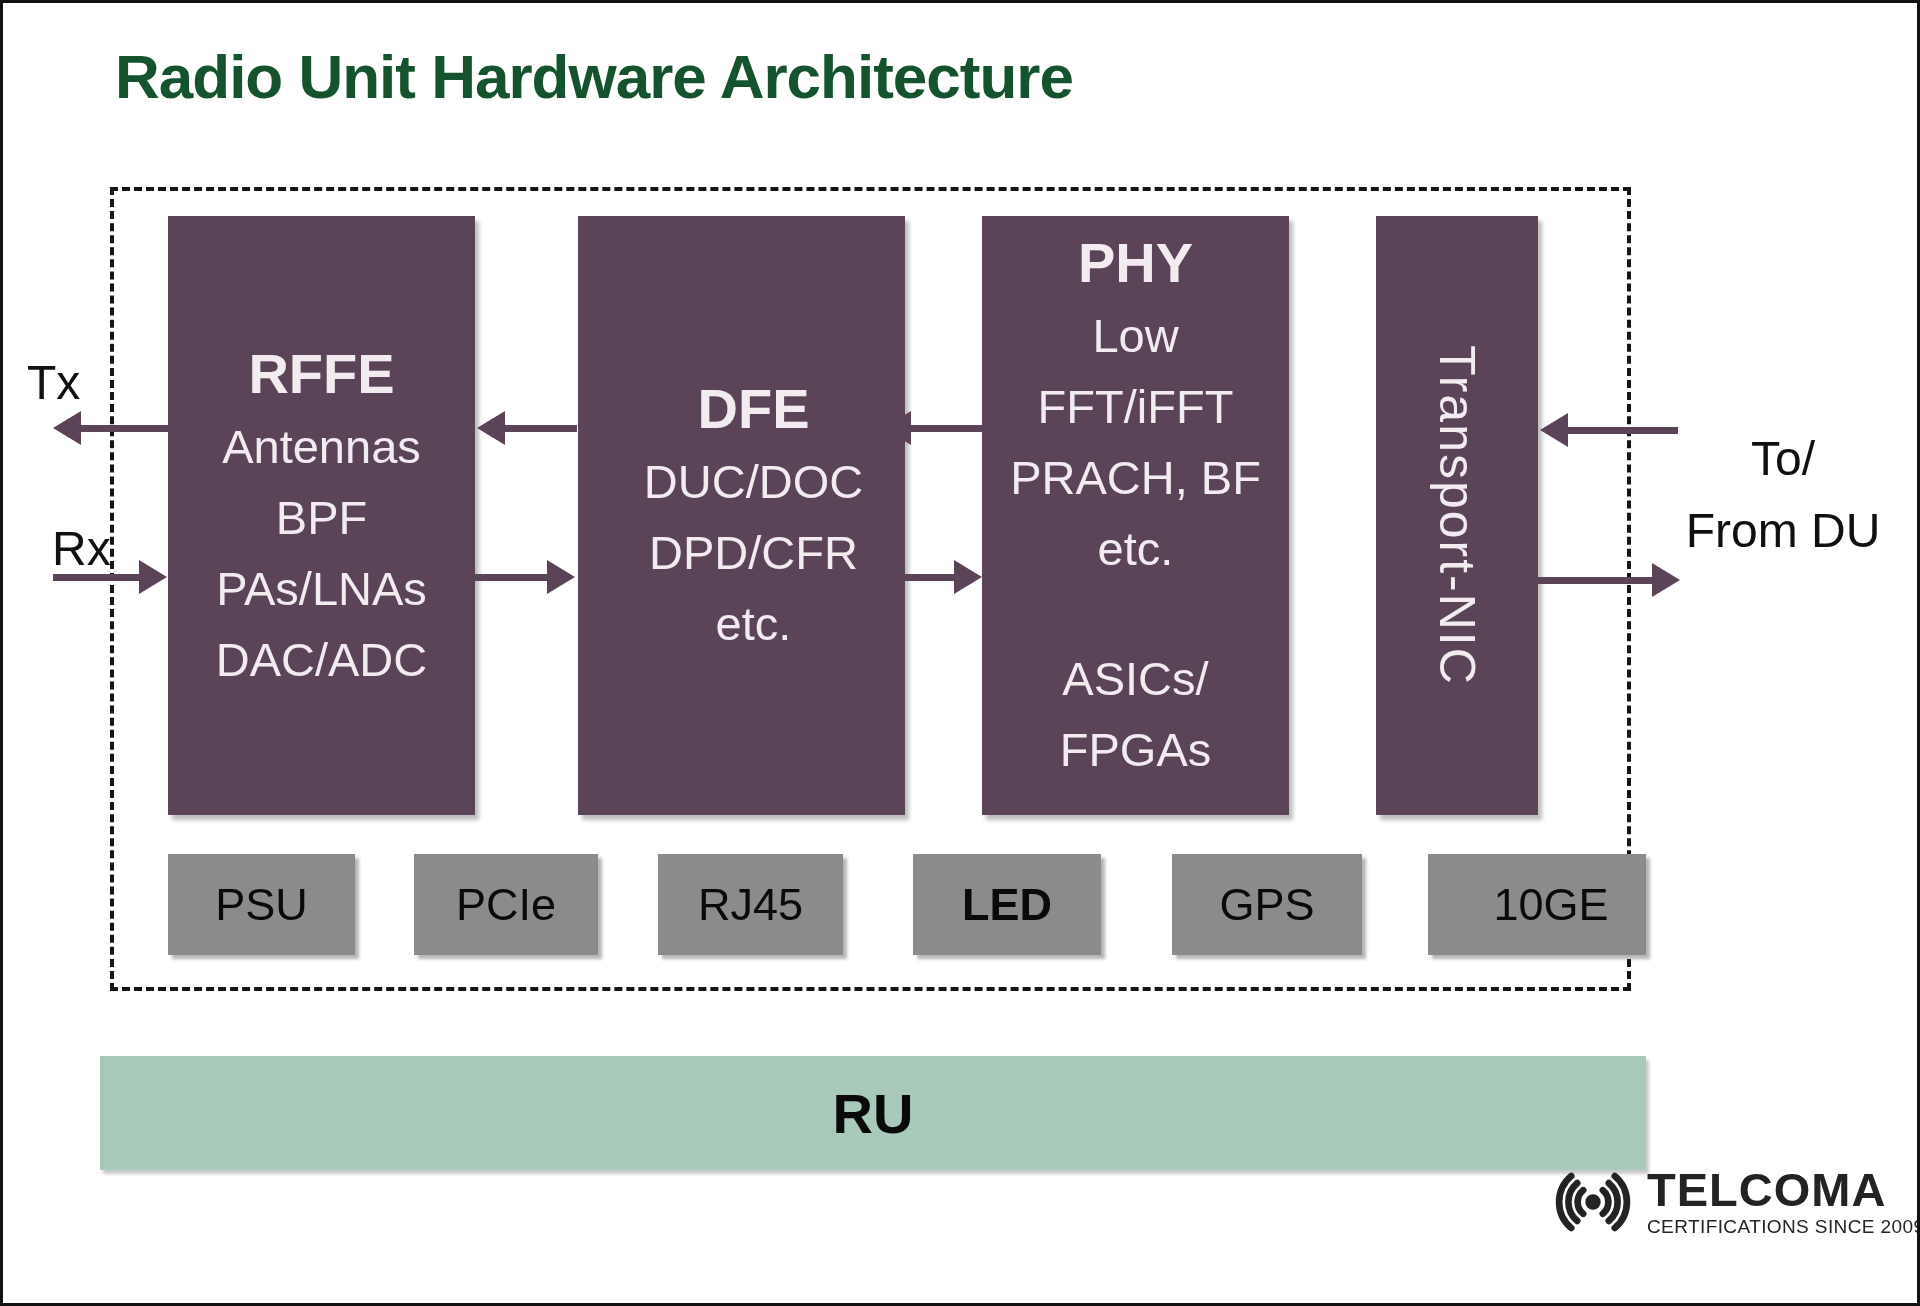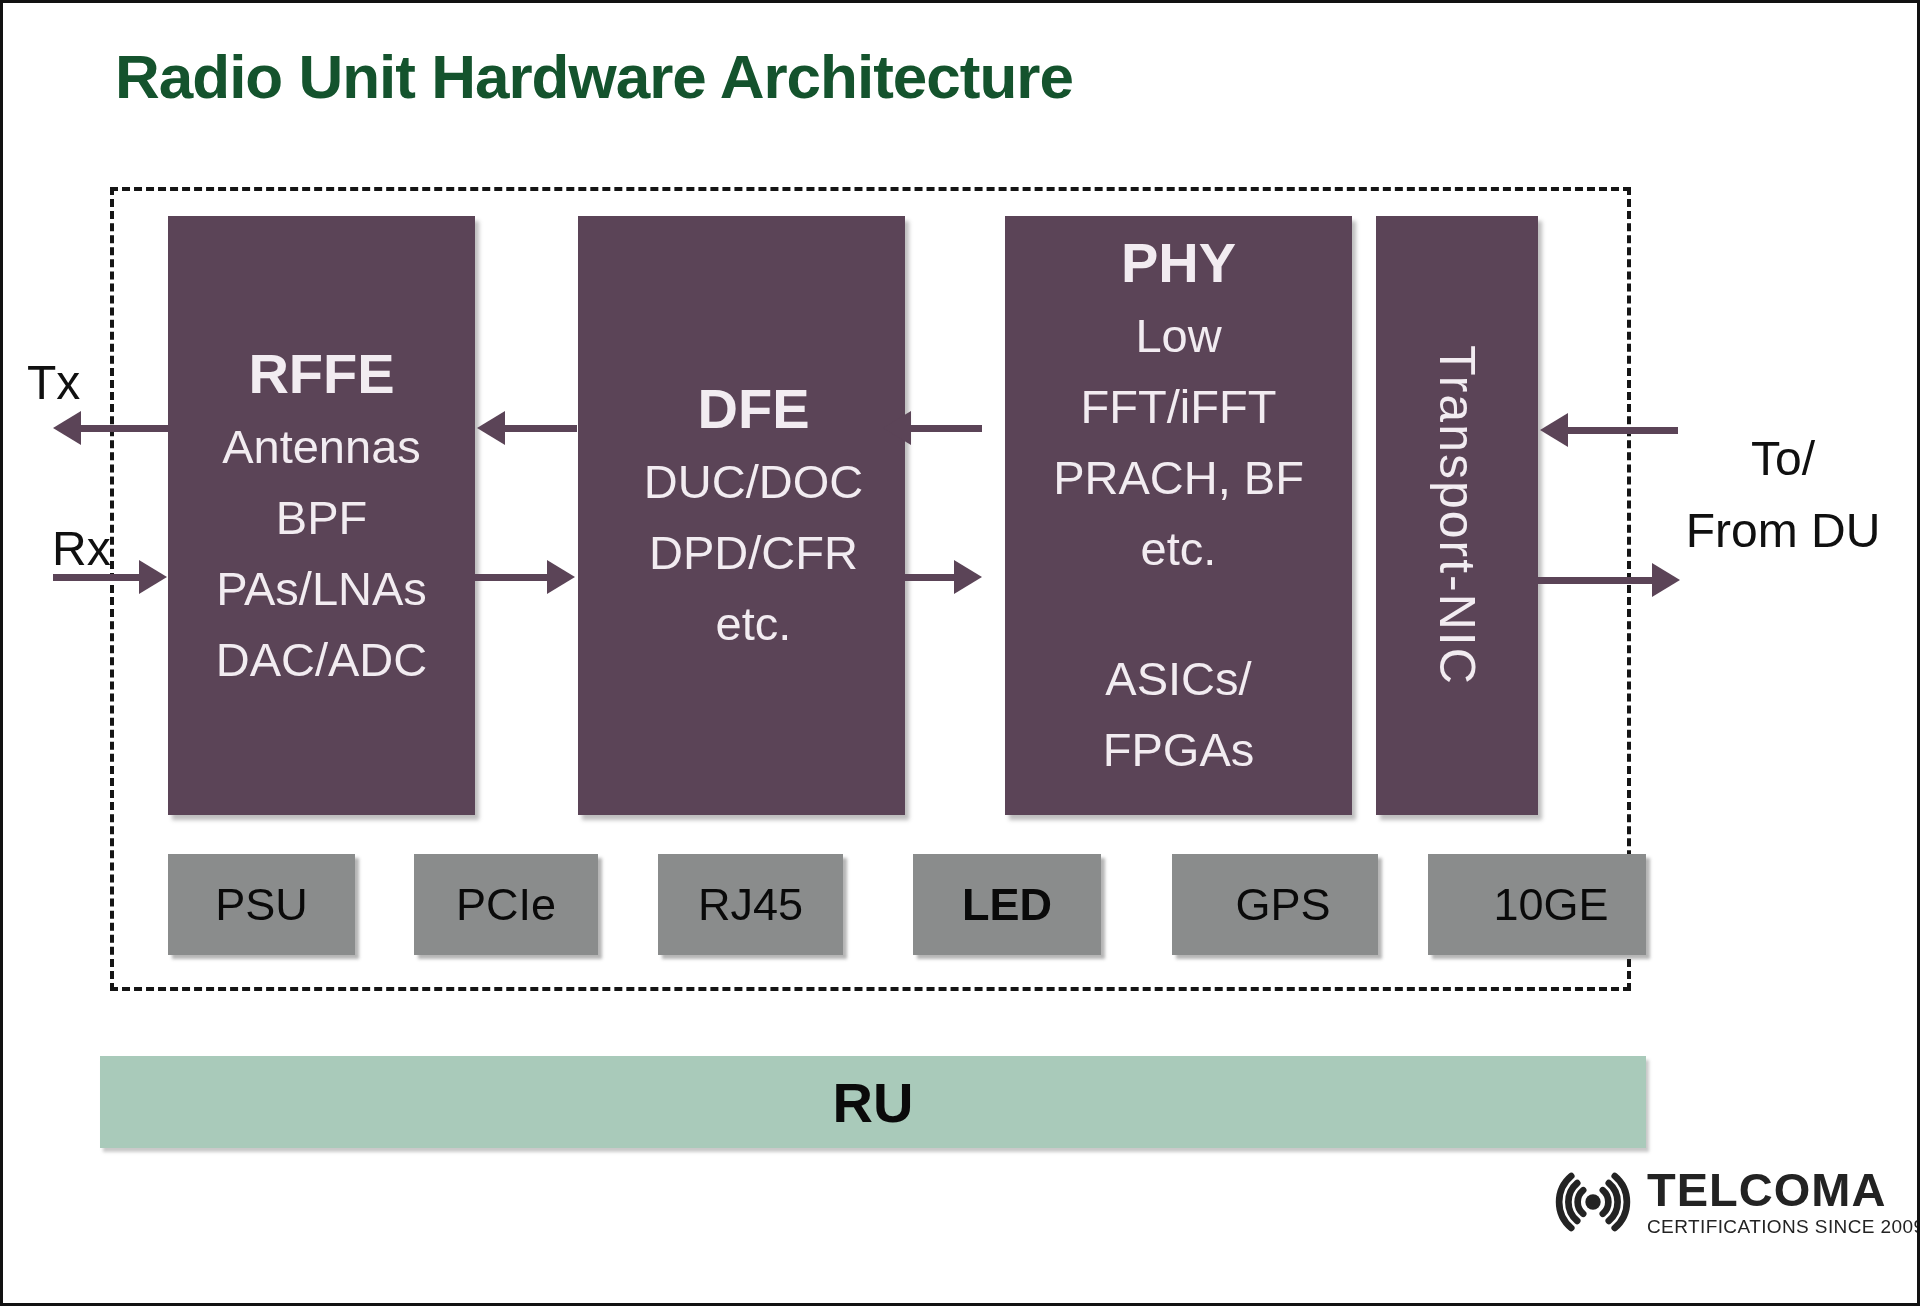--- a/index.html
+++ b/index.html
@@ -37,21 +37,21 @@
     font-size:50px;font-weight:400;letter-spacing:2px;white-space:nowrap;
   }
   .port{
     position:absolute;top:851px;height:101px;
     background:var(--port,#8A8C8C);
     box-shadow:4px 4px 3px rgba(90,90,90,.45);
     display:flex;align-items:center;justify-content:center;
     font-size:45px;color:#0a0a0a;
   }
   .ru-bar{
-    position:absolute;left:97px;top:1053px;width:1546px;height:92px;
+    position:absolute;left:97px;top:1053px;width:1546px;height:114px;
     background:var(--ru,#A9CABA);
     box-shadow:3px 4px 3px rgba(120,120,120,.4);
     display:flex;align-items:center;justify-content:center;
     font-size:56px;font-weight:700;color:#0a0a0a;
   }
   .side-label{
     position:absolute;font-size:48px;color:#101010;white-space:nowrap;
   }
   .du-label{
     position:absolute;left:1650px;top:420px;width:260px;
@@ -89,21 +89,21 @@
     <div class="bline">DAC/ADC</div>
   </div>
 
   <div class="block" style="left:575px;width:303px;padding-left:24px;">
     <div class="btitle">DFE</div>
     <div class="bline">DUC/DOC</div>
     <div class="bline">DPD/CFR</div>
     <div class="bline">etc.</div>
   </div>
 
-  <div class="block phy" style="left:1002px;width:347px;">
+  <div class="block phy" style="left:979px;width:307px;">
     <div>
       <div class="btitle">PHY</div>
       <div class="bline">Low</div>
       <div class="bline">FFT/iFFT</div>
       <div class="bline">PRACH, BF</div>
       <div class="bline">etc.</div>
     </div>
     <div>
       <div class="bline">ASICs/</div>
       <div class="bline">FPGAs</div>
@@ -152,21 +152,21 @@
   <div class="side-label" style="left:20px;top:518px;margin-left:29px;">Rx</div>
   <div class="du-label">
     <div>To/</div>
     <div>From DU</div>
   </div>
 
   <div class="port" style="left:411px;width:184px;">PCIe</div>
   <div class="port" style="left:165px;width:187px;">PSU</div>
   <div class="port" style="left:655px;width:185px;">RJ45</div>
   <div class="port" style="left:910px;width:188px;font-weight:bold;">LED</div>
-  <div class="port" style="left:1169px;width:190px;padding-left:16px;">GPS</div>
+  <div class="port" style="left:1169px;width:190px;">GPS</div>
   <div class="port" style="left:1425px;width:190px;padding-left:28px;">10GE</div>
 
   <div class="ru-bar">
     <span>RU</span>
   </div>
 
   <div class="logo">
     <svg width="104" height="78" viewBox="0 0 100 76">
       <g stroke="#232323" stroke-width="6.5" fill="none" stroke-linecap="round">
         <path d="M 40.4 26.5 A 15 15 0 0 0 40.4 49.5"></path>

